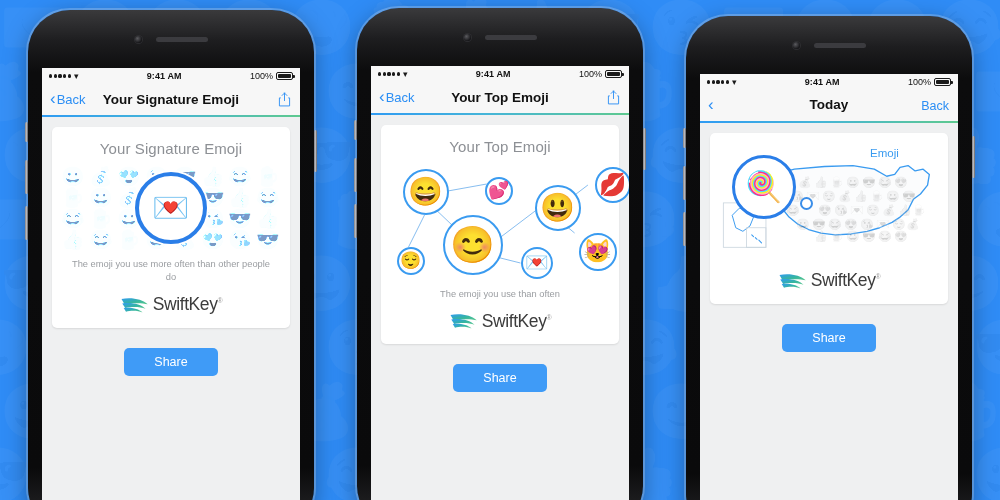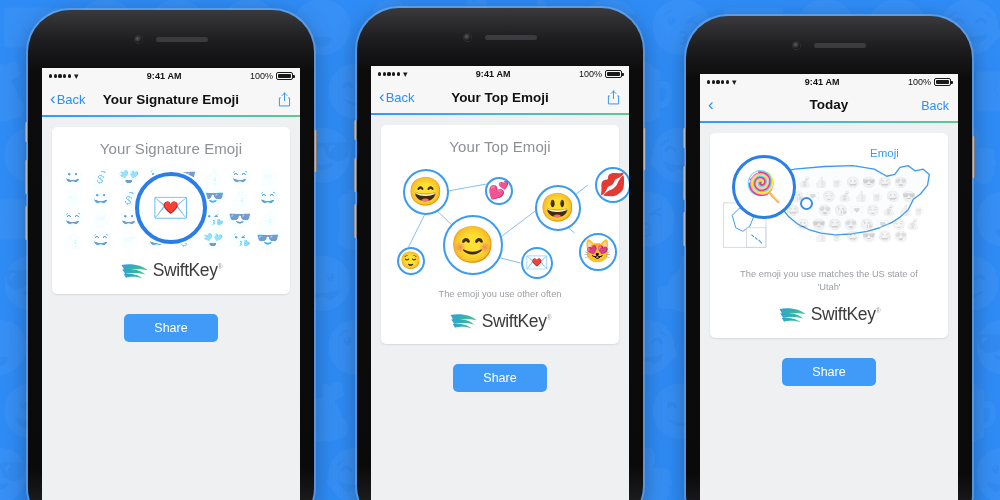--- a/index.html
+++ b/index.html
@@ -363,20 +363,21 @@
               <div class="cell">🍺</div>
               <div class="cell">😀</div>
               <div class="cell">💰</div>
               <div class="cell">😍</div>
               <div class="cell">😘</div>
               <div class="cell">😎</div>
               <div class="hl-ring">
               <span>💌</span>
             </div>
           </div>
+          <div class="card-caption">The emoji you use more often than other people do</div>
           <div class="swiftkey">
             <svg class="sk-mark" viewBox="0 0 40 28">
               <defs>
                   <linearGradient id="skg1" x1="0" y1="0" x2="1" y2="1">
                 <stop offset="0%" stop-color="#2f9bf3"></stop>
                     <stop offset="55%" stop-color="#36b59f"></stop>
                     <stop offset="100%" stop-color="#5ec98f"></stop>
               </linearGradient>
                 </defs>
               <path d="M2 6 C14 3 30 6 37 13 C30 11 16 11 6 13 Z" fill="url(#skg1)"></path>
@@ -471,21 +472,21 @@
               <div class="bub" style="left: 206px; top: 4px; width: 36px; height: 36px; font-size: 22px;">
                 <span>💋</span>
               </div>
               <div class="bub" style="left: 190px; top: 70px; width: 38px; height: 38px; font-size: 23px;">
                 <span>😻</span>
               </div>
               <div class="bub" style="left: 132px; top: 84px; width: 32px; height: 32px; font-size: 19px;">
                 <span>💌</span>
               </div>
             </div>
-          <div class="card-caption">The emoji you use other often</div>
+          <div class="card-caption">The emoji you use than often</div>
           <div class="swiftkey">
             <svg class="sk-mark" viewBox="0 0 40 28">
               <defs>
                   <linearGradient id="skg2" x1="0" y1="0" x2="1" y2="1">
                 <stop offset="0%" stop-color="#2f9bf3"></stop>
                     <stop offset="55%" stop-color="#36b59f"></stop>
                     <stop offset="100%" stop-color="#5ec98f"></stop>
               </linearGradient>
                 </defs>
               <path d="M2 6 C14 3 30 6 37 13 C30 11 16 11 6 13 Z" fill="url(#skg2)"></path>
@@ -591,21 +592,20 @@
               <span class="map-emoji" style="left: 158px; top: 76px;">💌</span>
               <span class="map-emoji" style="left: 174px; top: 76px;">😌</span>
               <span class="map-emoji" style="left: 188px; top: 76px;">💰</span>
               <span class="map-emoji" style="left: 96px; top: 88px;">👍</span>
               <span class="map-emoji" style="left: 112px; top: 88px;">🍺</span>
               <span class="map-emoji" style="left: 128px; top: 88px;">😀</span>
               <span class="map-emoji" style="left: 144px; top: 88px;">😎</span>
               <span class="map-emoji" style="left: 160px; top: 88px;">😂</span>
               <span class="map-emoji" style="left: 176px; top: 88px;">😍</span>
             </div>
-          <div class="card-caption">The emoji you use matches the US state of 'Utah'</div>
           <div class="swiftkey">
             <svg class="sk-mark" viewBox="0 0 40 28">
               <defs>
                   <linearGradient id="skg3" x1="0" y1="0" x2="1" y2="1">
                 <stop offset="0%" stop-color="#2f9bf3"></stop>
                     <stop offset="55%" stop-color="#36b59f"></stop>
                     <stop offset="100%" stop-color="#5ec98f"></stop>
               </linearGradient>
                 </defs>
               <path d="M2 6 C14 3 30 6 37 13 C30 11 16 11 6 13 Z" fill="url(#skg3)"></path>

